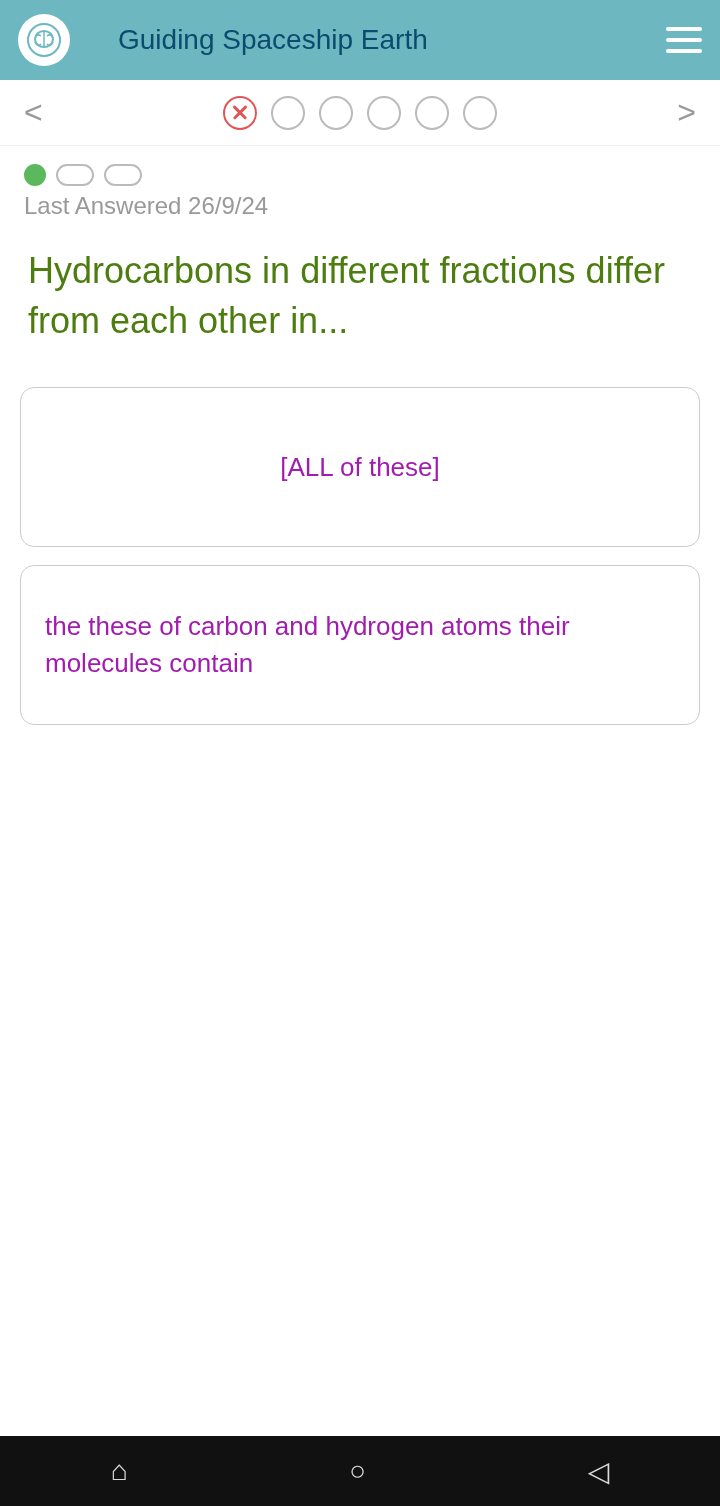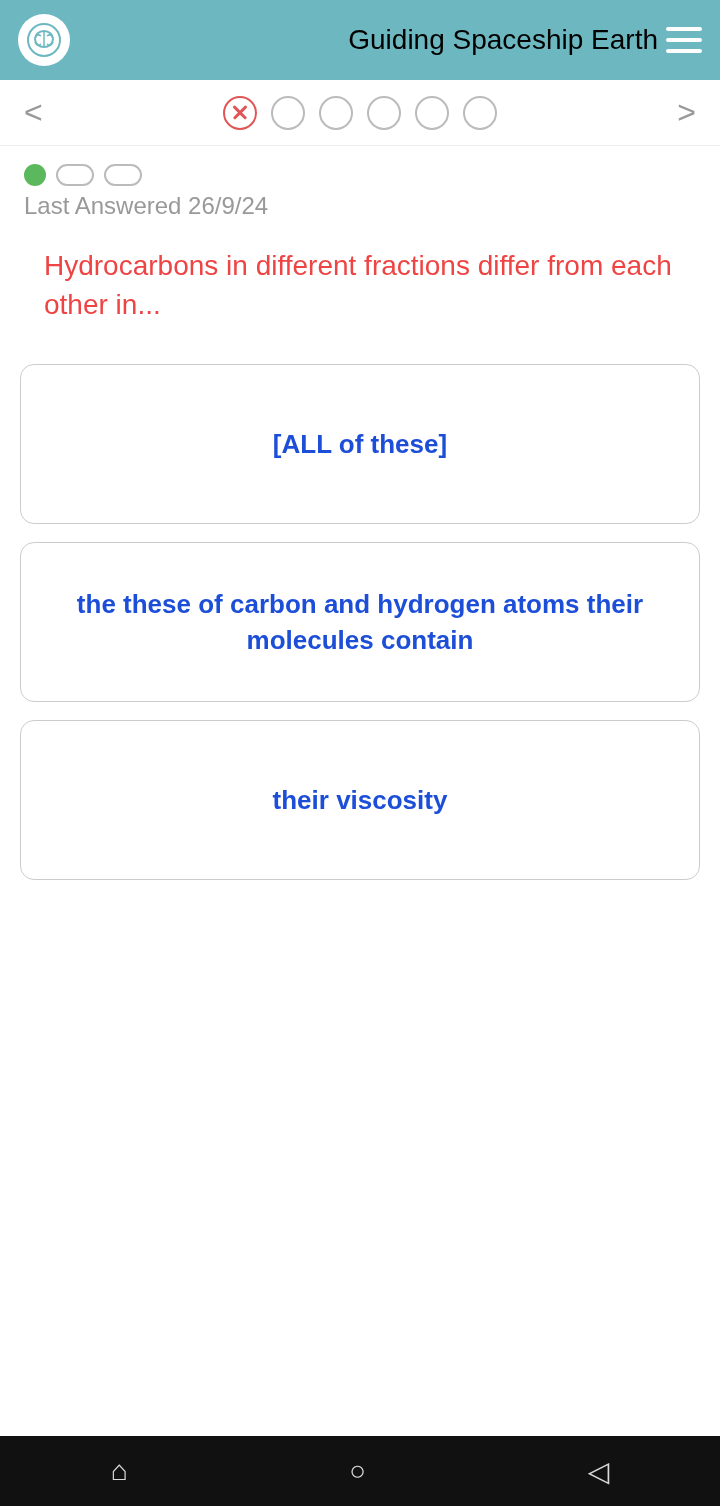--- a/index.html
+++ b/index.html
@@ -30,25 +30,26 @@
       display: flex;
       align-items: center;
       justify-content: center;
       flex-shrink: 0;
     }
     .header-logo svg {
       width: 34px;
       height: 34px;
     }
     .header-title {
-      color: #000000;
+      color: #0c4a6e;
       font-size: 28px;
       font-weight: 400;
-      text-align: right;
+      text-align: left;
       flex: 1;
+      padding-left: 48px;
     }
     .header-menu {
       width: 44px;
       height: 44px;
       display: flex;
       flex-direction: column;
       align-items: flex-end;
       justify-content: center;
       gap: 7px;
       cursor: pointer;
@@ -131,23 +132,23 @@
     }
 
     .last-answered {
       padding: 2px 24px 18px 24px;
       color: #999;
       font-size: 24px;
     }
 
     
     .question-text {
-      padding: 8px 28px 40px 44px;
-      font-size: 28px;
-      color: #ef4444;
+      padding: 8px 28px 40px 28px;
+      font-size: 36px;
+      color: #4d7c0f;
       line-height: 1.4;
     }
 
     
     .answers-container {
       padding: 0 20px;
       display: flex;
       flex-direction: column;
       gap: 0;
     }
@@ -158,24 +159,22 @@
       padding: 40px 24px;
       display: flex;
       align-items: center;
       justify-content: center;
       cursor: pointer;
       background: #fff;
       min-height: 160px;
     }
     .answer-card-text {
       font-size: 26px;
-      color: #1d4ed8;
-      text-align: center;
+      color: #a21caf;
       line-height: 1.4;
-      font-weight: bold;
     }
 
     
     .bottom-bar {
       position: absolute;
       bottom: 0;
       left: 0;
       width: 720px;
       height: 70px;
       background: #111;
@@ -235,22 +234,19 @@
 
 <div class="question-text">Hydrocarbons in different fractions differ from each other in...</div>
 
 <div class="answers-container">
   <div class="answer-card">
     <span class="answer-card-text">[ALL of these]</span>
   </div>
   <div class="answer-card">
     <span class="answer-card-text">the these of carbon and hydrogen atoms their molecules contain</span>
   </div>
-  <div class="answer-card">
-    <span class="answer-card-text">their viscosity</span>
-  </div>
 </div>
 
 <div class="bottom-bar">
   <span class="bottom-icon">⌂</span>
   <span class="bottom-icon">○</span>
   <span class="bottom-icon">◁</span>
 </div>
 
 </body></html>

